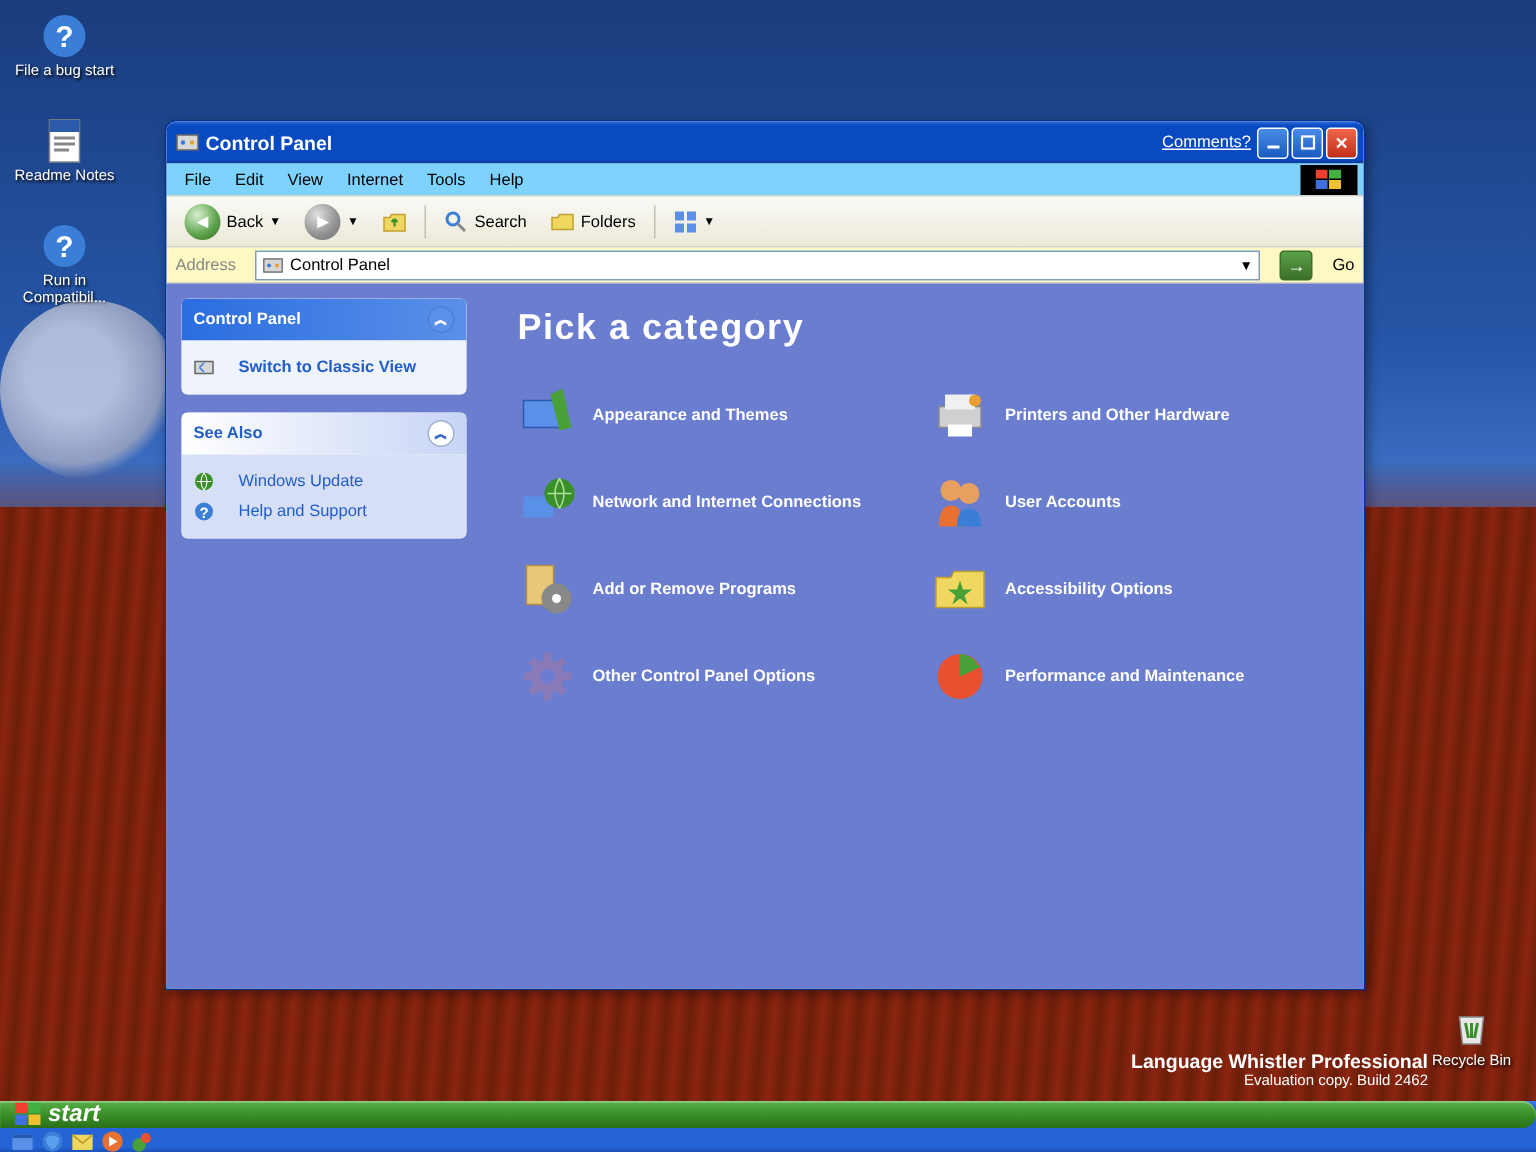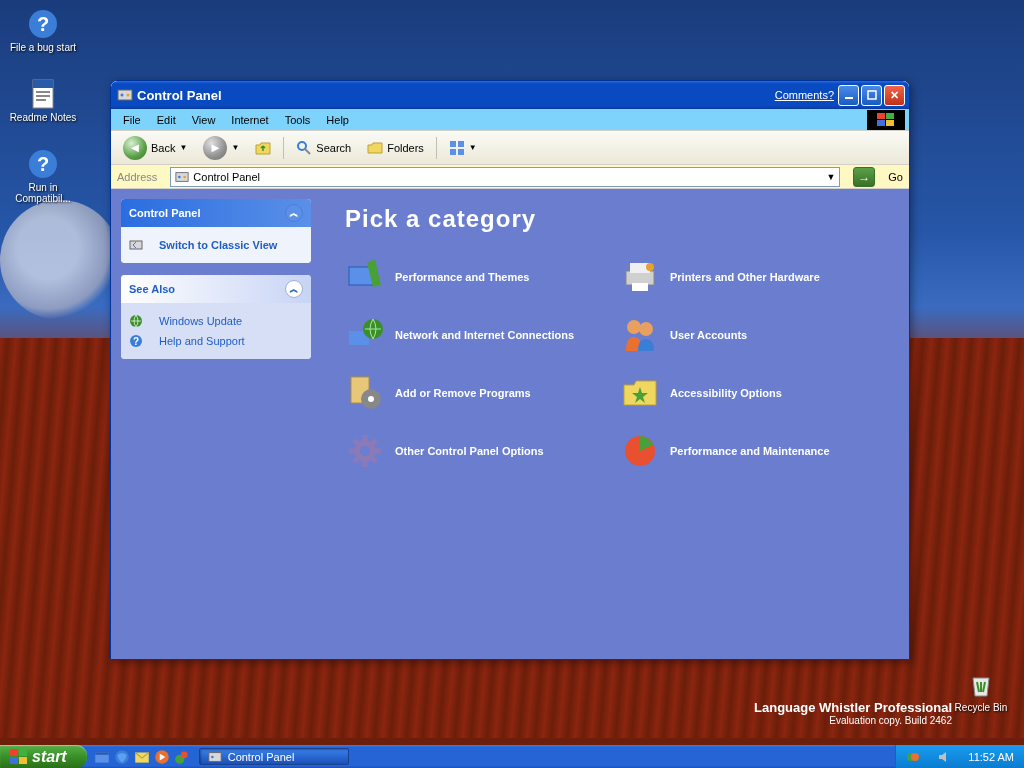--- a/index.html
+++ b/index.html
@@ -133,23 +133,23 @@
 .main-heading { color: white; font-size: 24px; font-weight: bold; font-family: "Franklin Gothic Medium", Arial; margin-bottom: 24px; letter-spacing: 1px; }
 .categories { display: grid; grid-template-columns: 1fr 1fr; gap: 18px 10px; }
 .cat {
   display: flex; align-items: center; gap: 10px; cursor: pointer;
   color: white; font-size: 11px; font-weight: bold;
 }
 .cat .cat-icon { width: 40px; height: 40px; flex-shrink: 0; display:flex;align-items:center;justify-content:center; }
 
 
 .taskbar {
-  position: absolute; bottom: 0; left: 0; right: 0; height: 23px;
+  position: absolute; bottom: 0; left: 0; right: 0; height: 34px;
   background: linear-gradient(to bottom, #3a80ea 0%, #2464d4 10%, #2464d4 90%, #1a50b8 100%);
-  display: flex; align-items: stretch;
+  display: flex; align-items: stretch; flex-direction: column;
 }
 .start-btn {
   background: linear-gradient(to bottom, #58b048 0%, #3a9028 50%, #2a7018 100%);
   border-radius: 0 10px 10px 0; padding: 0 20px 0 10px;
   display: flex; align-items: center; gap: 4px; color: white;
   font-weight: bold; font-style: italic; font-size: 16px; cursor: pointer;
   box-shadow: inset 0 1px 1px rgba(255,255,255,0.4);
 }
 .quicklaunch { display: flex; align-items: center; padding: 0 6px; gap: 2px; }
 .ql-item { width: 18px; height: 18px; cursor: pointer; display:flex;align-items:center;justify-content:center; }
@@ -364,21 +364,21 @@
       <div class="main">
         <div class="main-heading">Pick a category</div>
         <div class="categories">
           <div class="cat">
             <div class="cat-icon">
                 <svg viewBox="0 0 40 40">
                   <rect x="4" y="10" width="24" height="18" fill="#5a90e8" stroke="#2a5ab0"></rect>
                   <path d="M22 6 L30 2 L36 28 L28 30 Z" fill="#4aa038"></path>
                 </svg>
               </div>
-            <span>Performance and Themes</span>
+            <span>Appearance and Themes</span>
           </div>
           <div class="cat">
             <div class="cat-icon">
                 <svg viewBox="0 0 40 40">
                   <rect x="6" y="14" width="28" height="14" fill="#d0d0d0" stroke="#888"></rect>
                   <rect x="10" y="6" width="20" height="10" fill="#f0f0f0"></rect>
                   <rect x="12" y="26" width="16" height="8" fill="#fff"></rect>
                   <circle cx="30" cy="10" r="4" fill="#e8a030"></circle>
                 </svg>
               </div>

